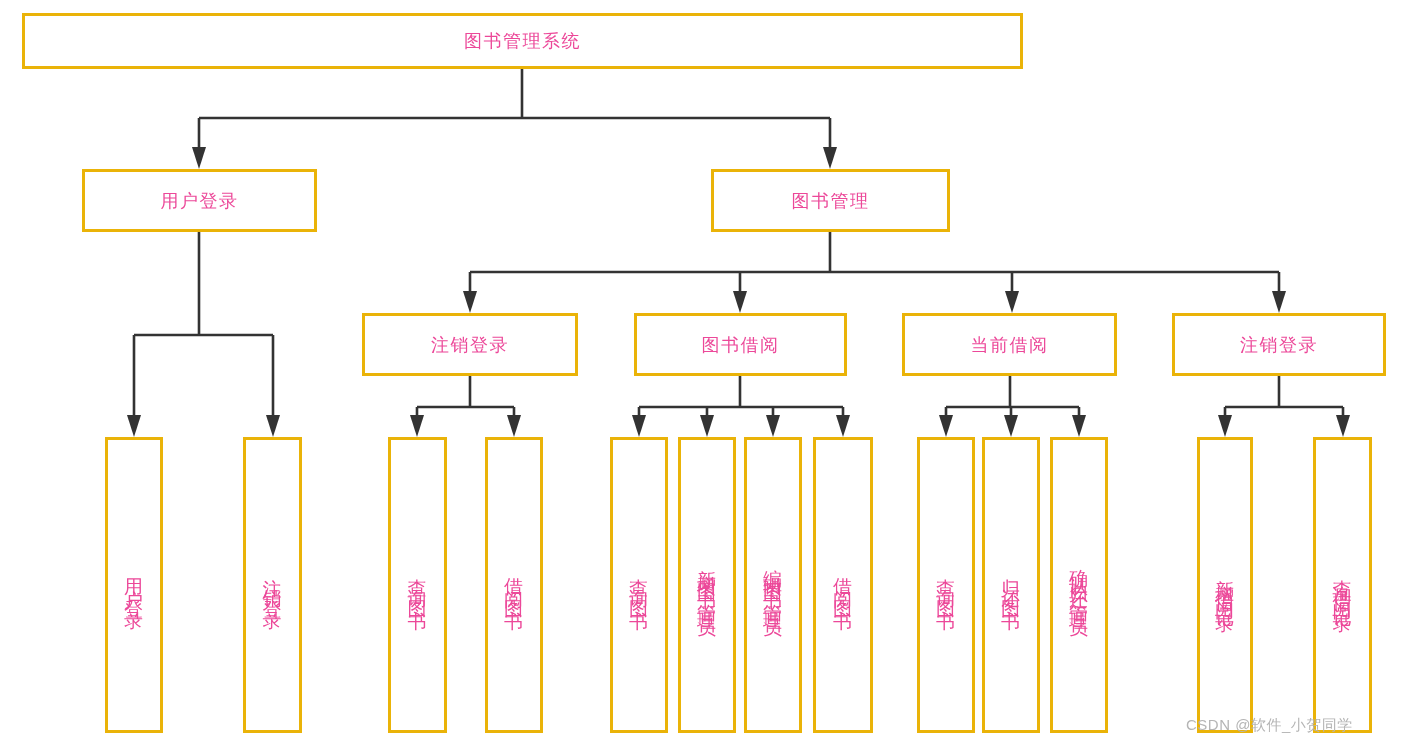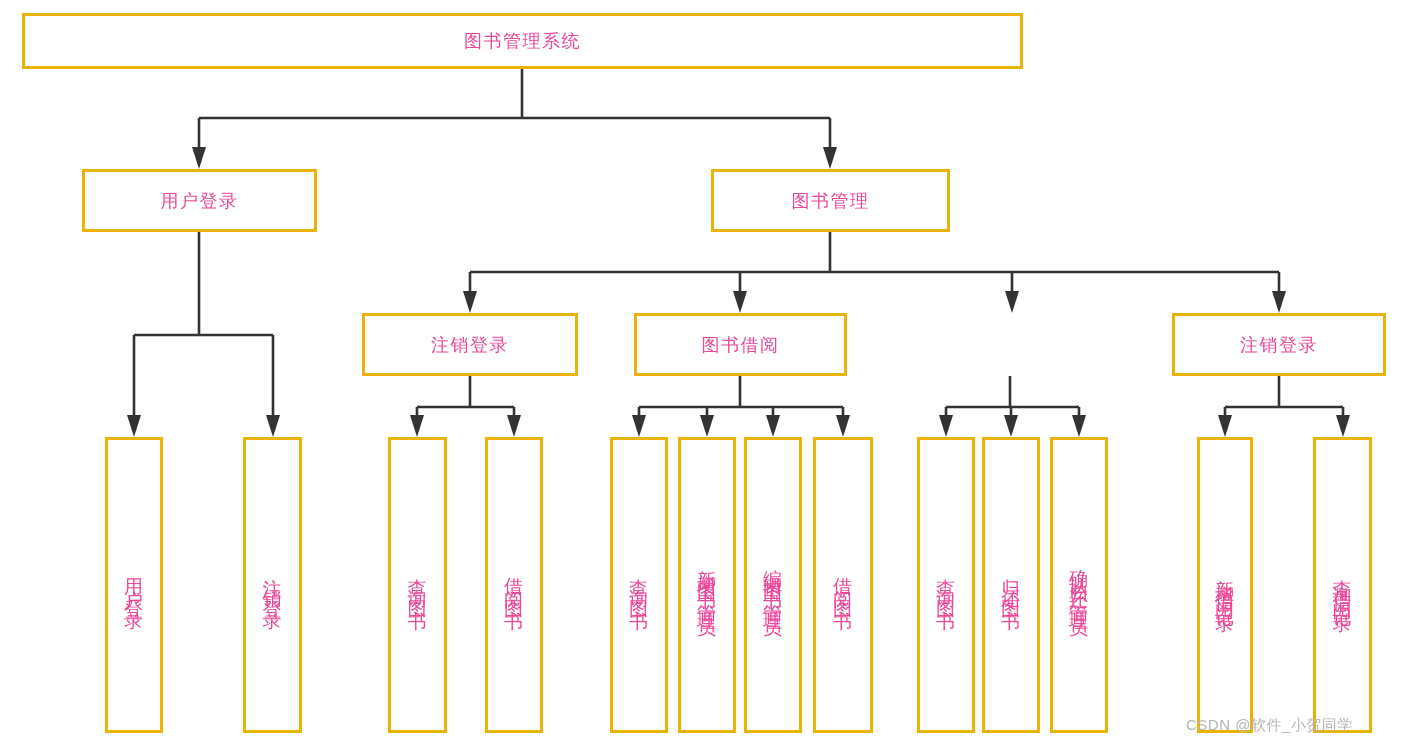--- a/index.html
+++ b/index.html
@@ -88,20 +88,21 @@
     </g>
   </svg>
 
   <div class="node hnode" style="left:22px;top:13px;width:1001px;height:56px">图书管理系统</div>
 
   <div class="node hnode" style="left:82px;top:169px;width:235px;height:63px">用户登录</div>
   <div class="node hnode" style="left:711px;top:169px;width:239px;height:63px">图书管理</div>
 
   <div class="node hnode" style="left:362px;top:313px;width:216px;height:63px">注销登录</div>
   <div class="node hnode" style="left:634px;top:313px;width:213px;height:63px">图书借阅</div>
+  <div class="node hnode" style="left:902px;top:313px;width:215px;height:63px">当前借阅</div>
   <div class="node hnode" style="left:1172px;top:313px;width:214px;height:63px">注销登录</div>
 
   <div class="node vnode" style="left:105px;top:437px;width:58px;height:296px">用户登录</div>
   <div class="node vnode" style="left:243px;top:437px;width:59px;height:296px">注销登录</div>
 
   <div class="node vnode" style="left:388px;top:437px;width:59px;height:296px">查询图书</div>
   <div class="node vnode" style="left:485px;top:437px;width:58px;height:296px">借阅图书</div>
 
   <div class="node vnode" style="left:610px;top:437px;width:58px;height:296px">查询图书</div>
   <div class="node vnode long" style="left:678px;top:437px;width:58px;height:296px">新增图书（管理员）</div>

